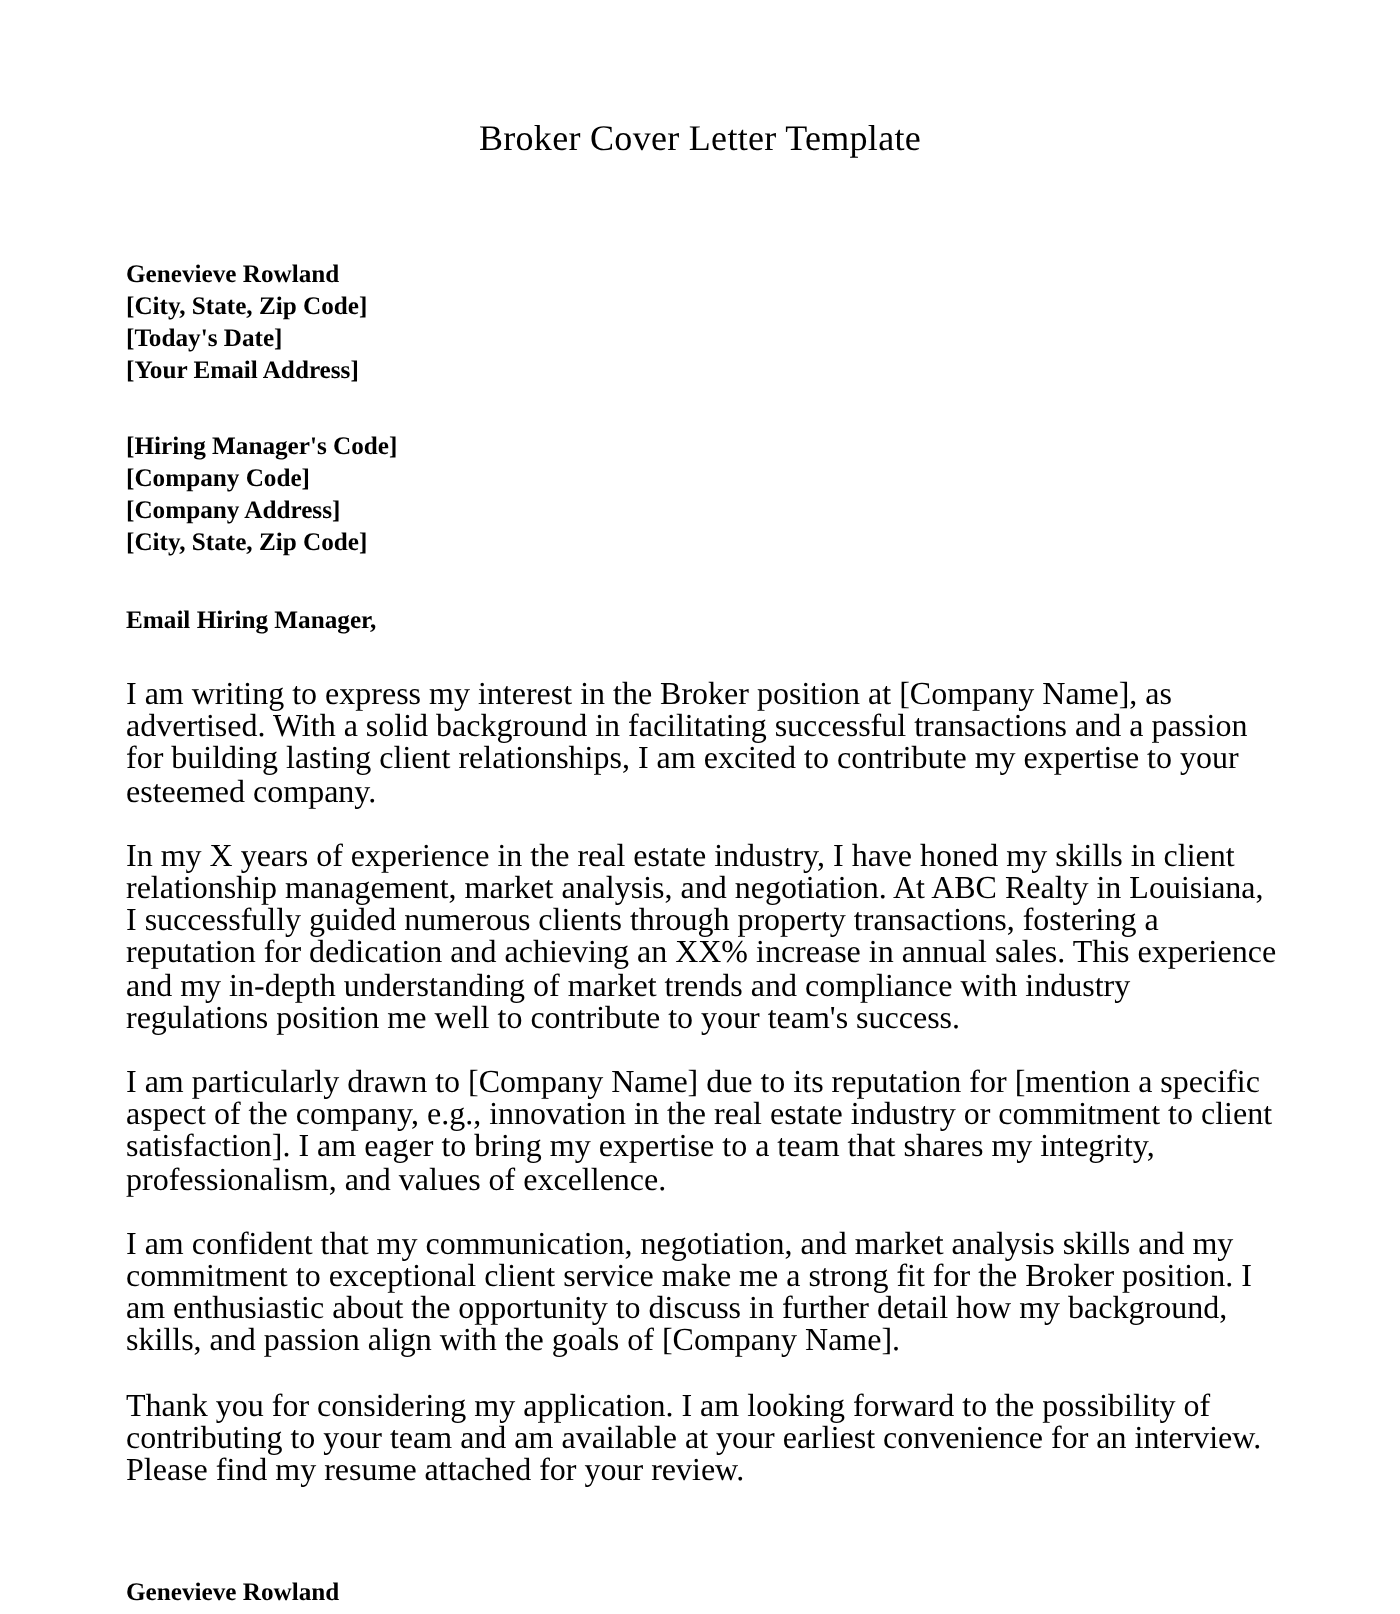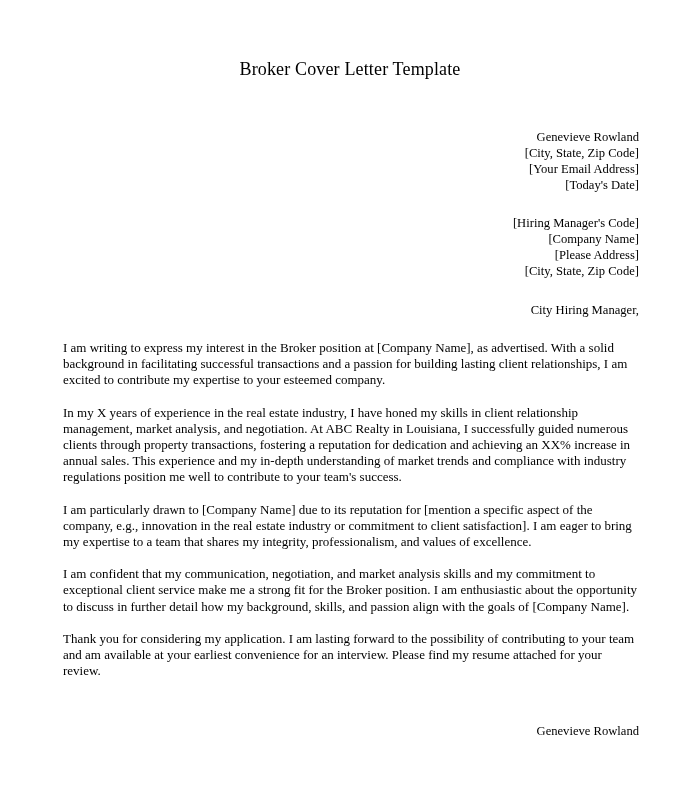--- a/index.html
+++ b/index.html
@@ -33,84 +33,85 @@
   .body-area {
     position: absolute;
     left: 63px;
     top: 129px;
     width: 576px;
   }
   .block {
     font-size: 12.6px;
     line-height: 16px;
     color: #000000;
-    text-align: right;
+    text-align: left;
+    font-weight: bold;
   }
   .addr-line {
     font-size: 12.6px;
     line-height: 16px;
     white-space: nowrap;
   }
   .gap-sender { height: 22px; }
   .gap-recipient { height: 23px; }
   .gap-salutation { height: 22px; }
   .gap-para { height: 16px; }
   .gap-signoff { height: 22px; }
   .gap-name { height: 22px; }
   p.para {
     margin: 0;
-    font-size: 13px;
+    font-size: 16px;
     line-height: 16.2px;
     text-align: left;
   }
 </style>
 </head>
 <body>
 
 <div class="page">
 
   <div class="doc-title">Broker Cover Letter Template</div>
 
   <div class="body-area">
 
     <div class="block">
       <div class="addr-line">Genevieve Rowland</div>
       <div class="addr-line">[City, State, Zip Code]</div>
+      <div class="addr-line">[Today's Date]</div>
       <div class="addr-line">[Your Email Address]</div>
-      <div class="addr-line">[Today's Date]</div>
     </div>
 
     <div class="gap-sender"></div>
 
     <div class="block">
       <div class="addr-line">[Hiring Manager's Code]</div>
-      <div class="addr-line">[Company Name]</div>
-      <div class="addr-line">[Please Address]</div>
+      <div class="addr-line">[Company Code]</div>
+      <div class="addr-line">[Company Address]</div>
       <div class="addr-line">[City, State, Zip Code]</div>
     </div>
 
     <div class="gap-recipient"></div>
 
-    <div class="block">City Hiring Manager,</div>
+    <div class="block">Email Hiring Manager,</div>
 
     <div class="gap-salutation"></div>
 
     <p class="para">I am writing to express my interest in the Broker position at [Company Name], as advertised. With a solid background in facilitating successful transactions and a passion for building lasting client relationships, I am excited to contribute my expertise to your esteemed company.</p>
     <div class="gap-para"></div>
 
     <p class="para">In my X years of experience in the real estate industry, I have honed my skills in client relationship management, market analysis, and negotiation. At ABC Realty in Louisiana, I successfully guided numerous clients through property transactions, fostering a reputation for dedication and achieving an XX% increase in annual sales. This experience and my in-depth understanding of market trends and compliance with industry regulations position me well to contribute to your team's success.</p>
     <div class="gap-para"></div>
 
     <p class="para">I am particularly drawn to [Company Name] due to its reputation for [mention a specific aspect of the company, e.g., innovation in the real estate industry or commitment to client satisfaction]. I am eager to bring my expertise to a team that shares my integrity, professionalism, and values of excellence.</p>
     <div class="gap-para"></div>
 
     <p class="para">I am confident that my communication, negotiation, and market analysis skills and my commitment to exceptional client service make me a strong fit for the Broker position. I am enthusiastic about the opportunity to discuss in further detail how my background, skills, and passion align with the goals of [Company Name].</p>
     <div class="gap-para"></div>
 
-    <p class="para">Thank you for considering my application. I am lasting forward to the possibility of contributing to your team and am available at your earliest convenience for an interview. Please find my resume attached for your review.</p>
+    <p class="para">Thank you for considering my application. I am looking forward to the possibility of contributing to your team and am available at your earliest convenience for an interview. Please find my resume attached for your review.</p>
 
     <div class="gap-signoff"></div>
 
 
     <div class="gap-name"></div>
 
     <div class="block">Genevieve Rowland</div>
 
   </div>
 </div>

